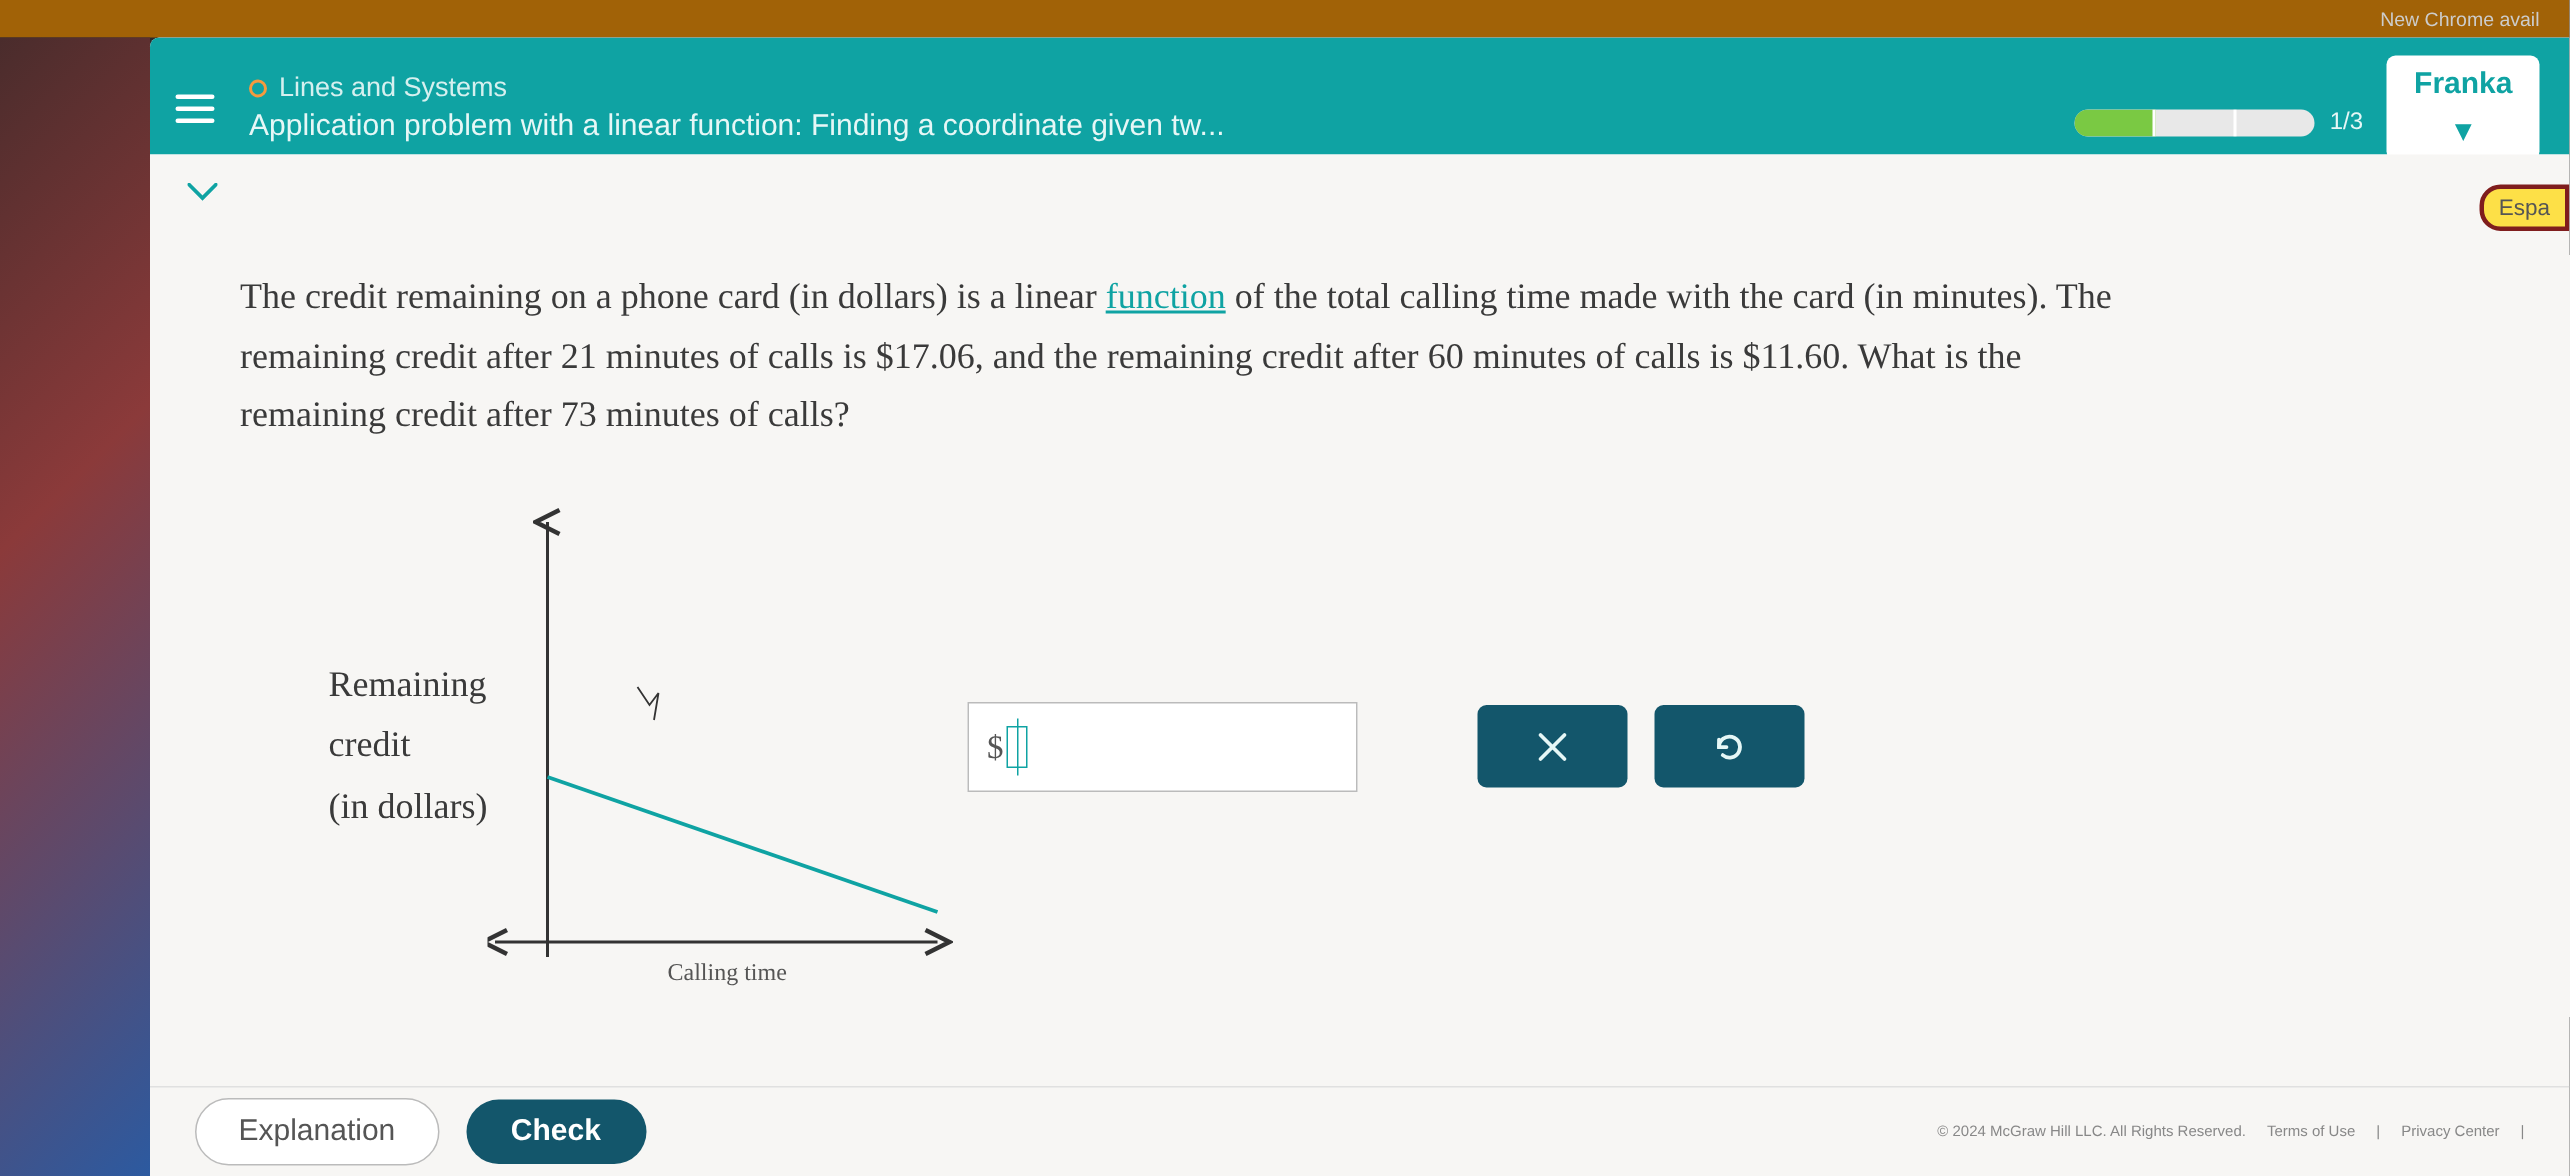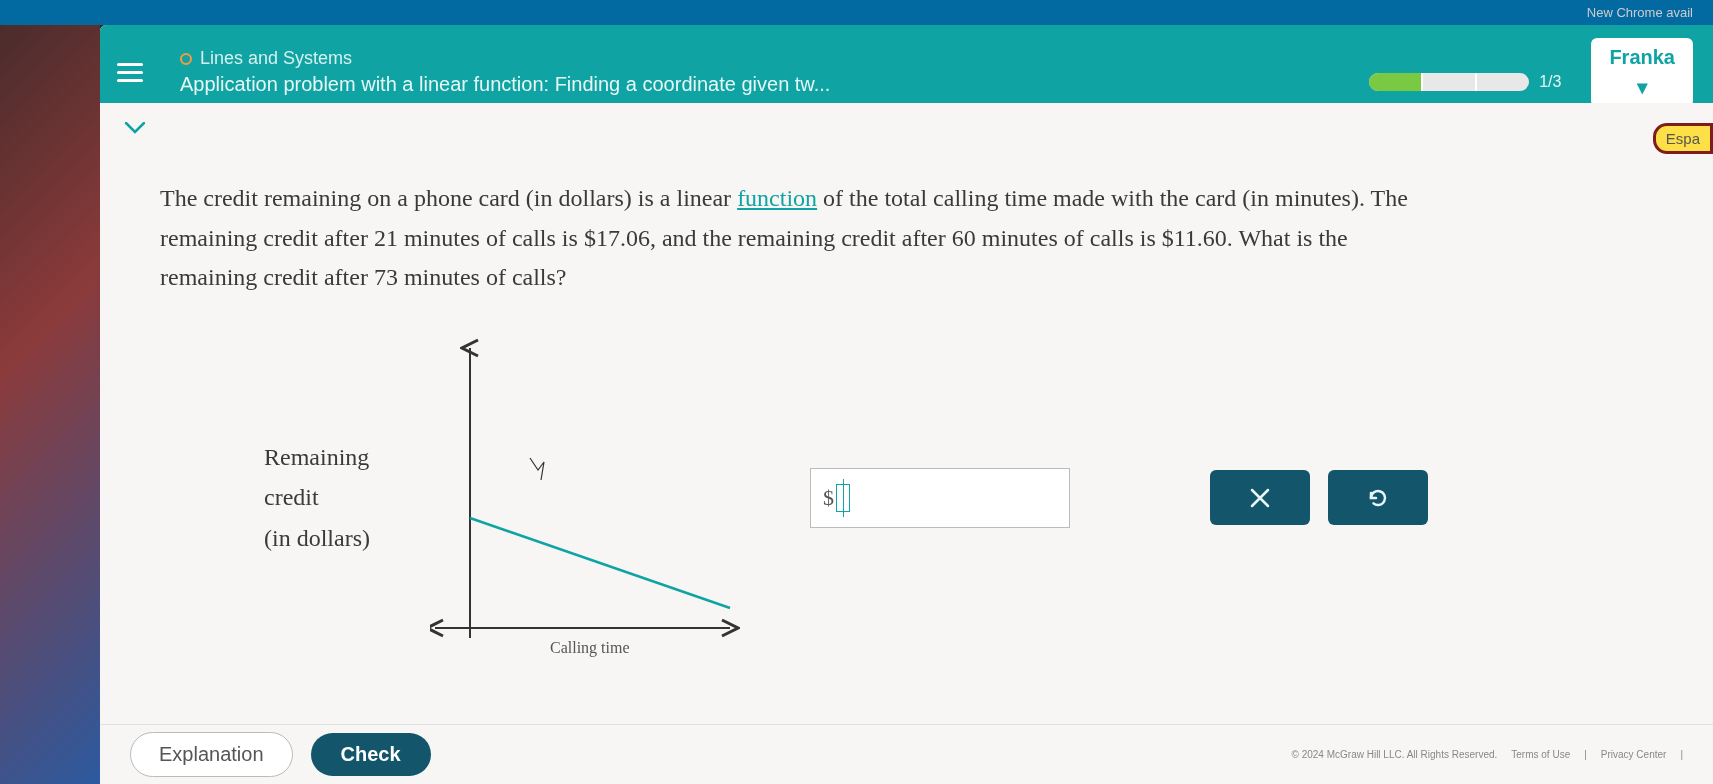--- a/index.html
+++ b/index.html
@@ -6,21 +6,21 @@
 body {
   font-family: "Helvetica Neue", Arial, sans-serif;
   background: #2a2a2a;
   width: 1713px;
   height: 784px;
   overflow: hidden;
   position: relative;
 }
 .browser-top {
   height: 25px;
-  background: #0369a1;
+  background: #a16207;
   color: #ccc;
   font-size: 13px;
   text-align: right;
   padding-right: 20px;
   line-height: 25px;
 }
 .app-frame {
   position: absolute;
   left: 100px;
   top: 25px;
@@ -29,21 +29,21 @@
   background: #fff;
   border-radius: 6px 0 0 0;
   overflow: hidden;
 }
 .header {
   background: #0fa3a3;
   height: 78px;
   display: flex;
   align-items: center;
   padding: 16px 20px 0 10px;
-  gap: 30px;
+  gap: 16px;
   color: #fff;
 }
 .hamburger {
   width: 40px; height: 40px;
   display: flex; flex-direction: column; justify-content: center; align-items: center;
   gap: 5px; cursor: pointer;
 }
 .hamburger span { width: 26px; height: 3px; background: #fff; border-radius: 2px; }
 .header-titles { flex: 1; }
 .header-topic { font-size: 18px; color: #d6f0ef; display: flex; align-items: center; gap: 8px; }
@@ -83,21 +83,21 @@
   padding: 4px 10px; font-size: 15px; color: #555; cursor: pointer;
 }
 .problem-text {
   font-size: 24px; color: #3a3a3a; line-height: 1.65; max-width: 1280px;
   font-family: Georgia, 'Times New Roman', serif;
   margin-top: 56px;
 }
 .problem-text .num { font-family: 'Times New Roman', serif; }
 .func-link { color: #0fa3a3; text-decoration: underline; cursor: pointer; }
 .work-area {
-  display: flex; align-items: center; gap: 60px; margin-top: 40px; margin-left: 104px;
+  display: flex; align-items: center; margin-top: 40px; margin-left: 59px;
 }
 .y-label { font-size: 24px; color: #3a3a3a; font-family: Georgia, serif; line-height: 1.7; text-align: left; }
 .graph-svg { width: 320px; height: 320px; }
 .answer-box {
   border: 1px solid #bbb; background: #fff; width: 260px; height: 60px;
   display: flex; align-items: center; padding: 0 12px; font-size: 22px; color: #555;
   font-family: 'Times New Roman', serif;
 }
 .answer-box .cursor-slot {
   display: inline-block; width: 14px; height: 28px; border: 1px solid #0fa3a3;

